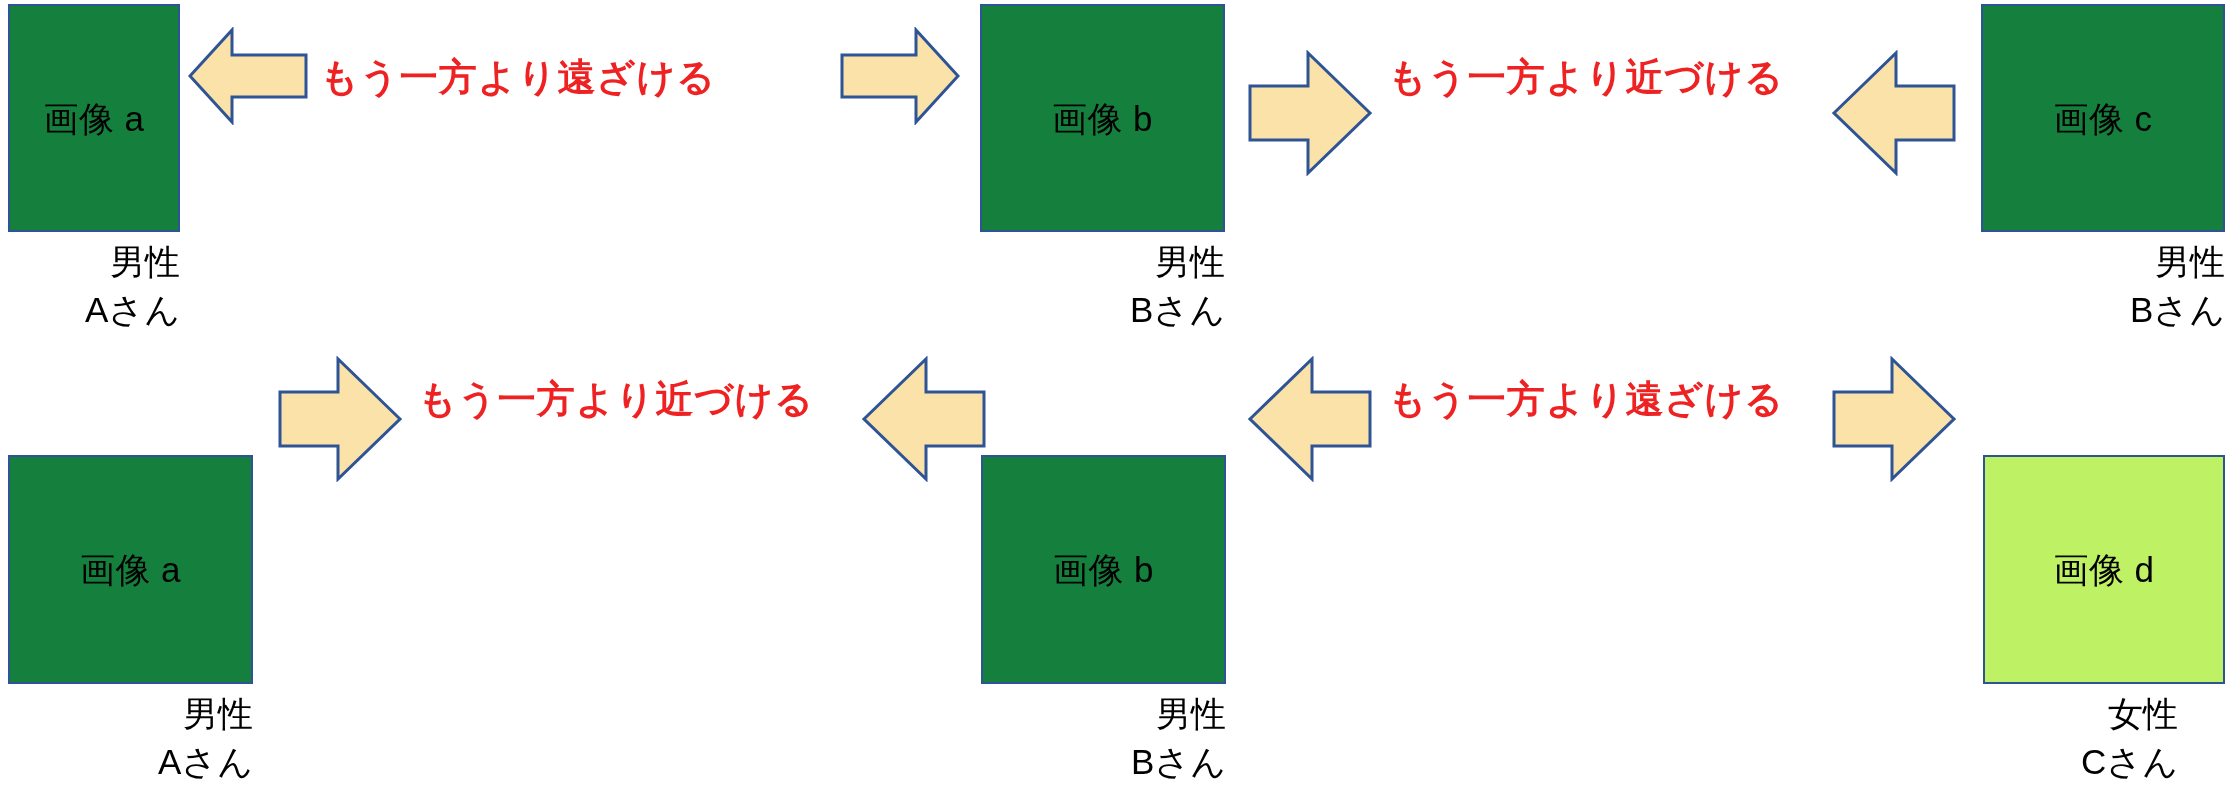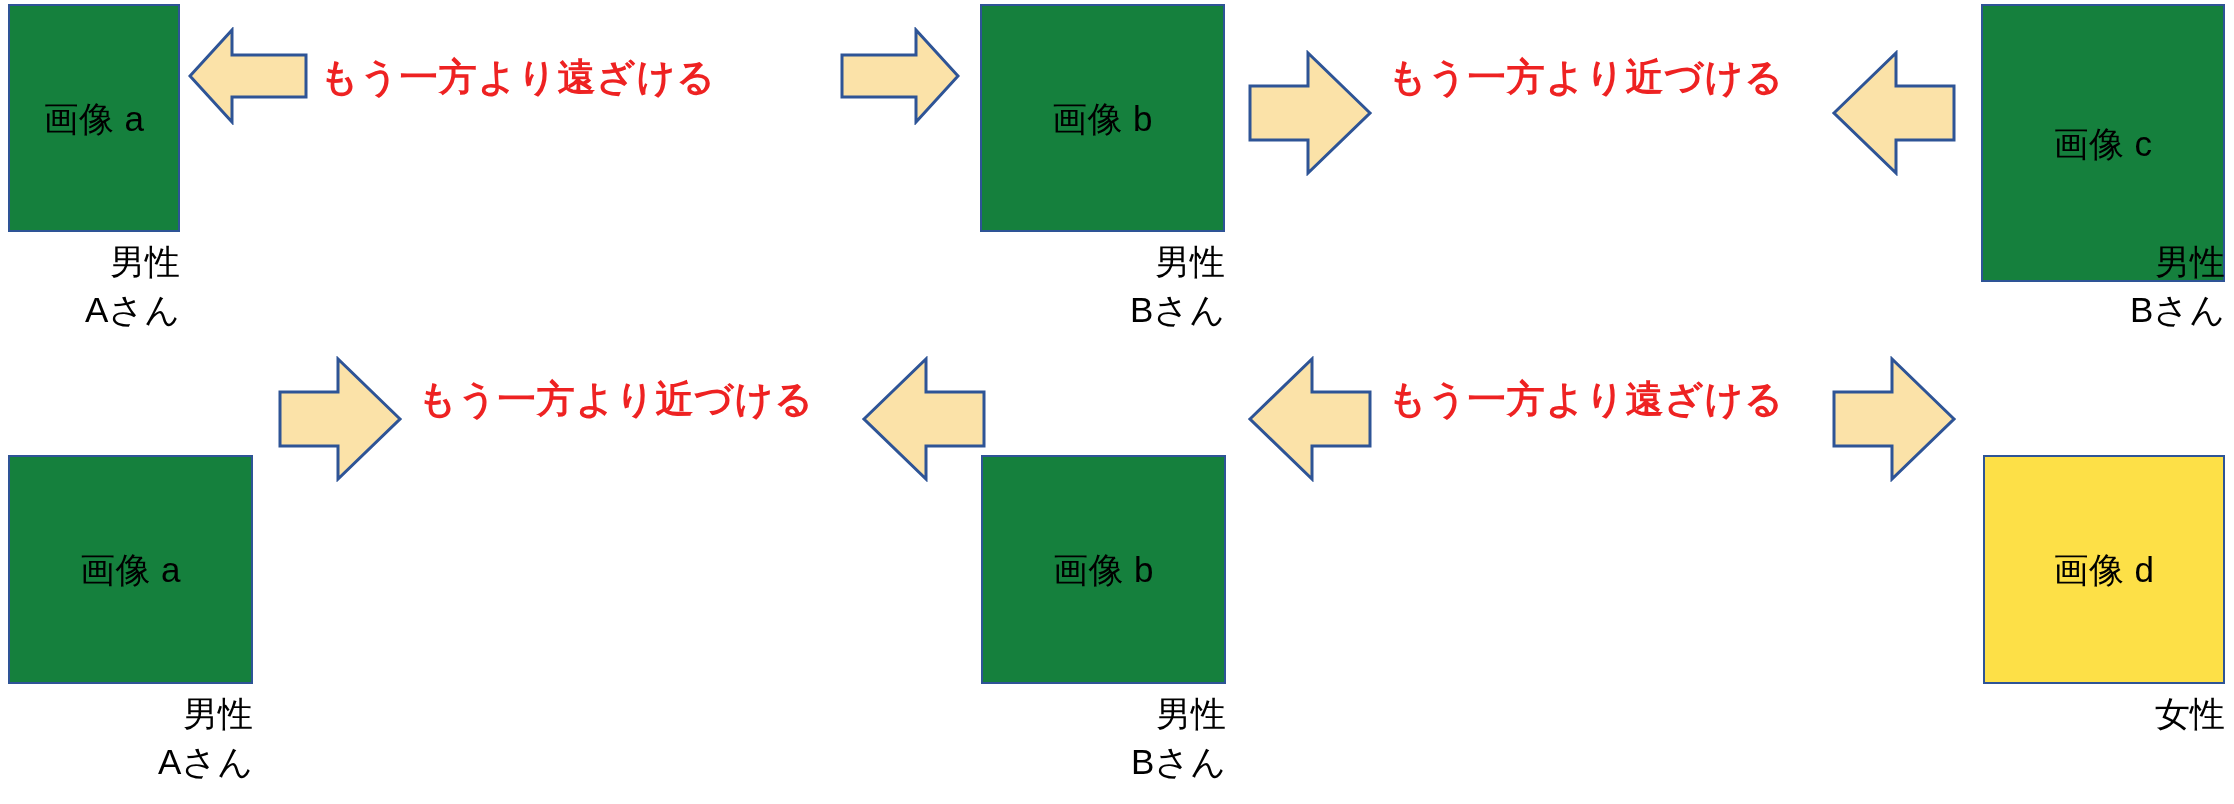--- a/index.html
+++ b/index.html
@@ -21,21 +21,21 @@
   
   .img-box {
     position: absolute;
     box-sizing: border-box;
     border: 2px solid #2e5496;
     display: flex;
     align-items: center;
     justify-content: center;
   }
   .img-box.blue   { background: #15803d; }
-  .img-box.orange { background: #fde047; }
+  .img-box.orange { background: #bef264; }
 
   .img-box-label {
     font-family: "Liberation Sans", "DejaVu Sans", sans-serif;
     font-size: 35px;
     font-weight: 400;
     color: #000000;
     line-height: 1;
     letter-spacing: 0.5px;
     white-space: nowrap;
   }
@@ -113,21 +113,21 @@
   </div>
 
   <div class="rel-text" style="left:1388px; top:58px;">もう一方より近づける</div>
 
   <div class="arrow" style="left:1832px; top:50px; width:124px; height:126px;">
     <svg viewBox="0 0 124 126" preserveAspectRatio="none">
       <polygon points="2,63 64,3 64,36 122,36 122,90 64,90 64,123" fill="#fbe2a8" stroke="#2e5496" stroke-width="3" stroke-linejoin="miter"></polygon>
     </svg>
   </div>
 
-  <div class="img-box blue" style="left:1981px; top:4px; width:244px; height:278px;">
+  <div class="img-box blue" style="left:1981px; top:4px; width:244px; height:228px;">
     <span class="img-box-label">画像 c</span>
   </div>
   <div class="caption" style="left:1981px; top:238px; width:244px;">
     <span class="line">男性</span>
     <span class="line">Bさん</span>
   </div>
 
   <div class="img-box blue" style="left:8px; top:455px; width:245px; height:229px;">
     <span class="img-box-label">画像 a</span>
   </div>
@@ -168,17 +168,18 @@
 
   <div class="arrow" style="left:1832px; top:356px; width:124px; height:126px;">
     <svg viewBox="0 0 124 126" preserveAspectRatio="none">
       <polygon points="122,63 60,3 60,36 2,36 2,90 60,90 60,123" fill="#fbe2a8" stroke="#2e5496" stroke-width="3" stroke-linejoin="miter"></polygon>
     </svg>
   </div>
 
   <div class="img-box orange" style="left:1983px; top:455px; width:242px; height:229px;">
     <span class="img-box-label">画像 d</span>
   </div>
-  <div class="caption" style="left:1983px; top:690px; width:242px;">
+  <div class="caption" style="left:1936px; top:690px; width:242px;">
     <span class="line">女性</span>
+    <span class="line">Cさん</span>
   </div>
 
 </div>
 
 </body></html>

